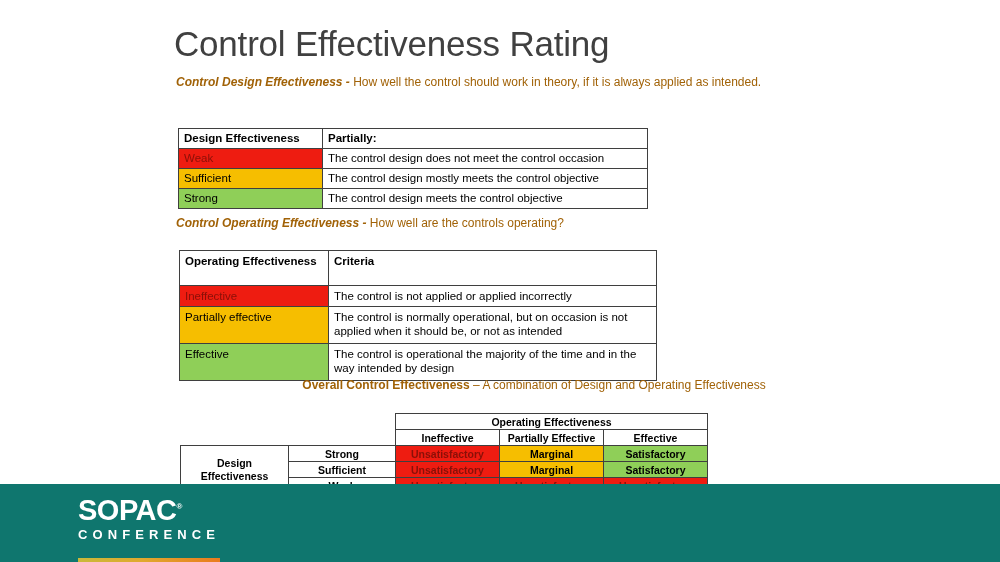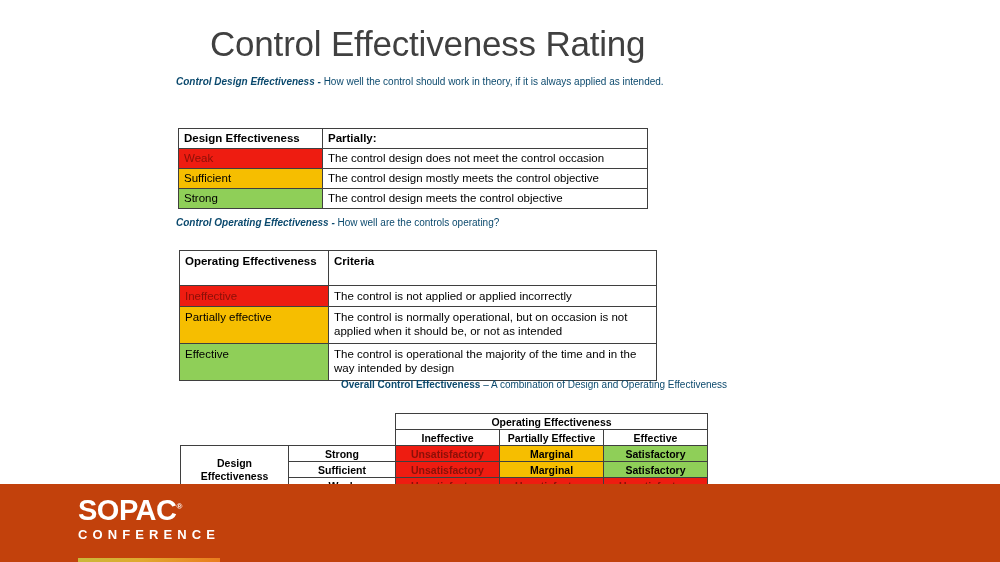--- a/index.html
+++ b/index.html
@@ -18,28 +18,27 @@
   
   .slide-title {
     position: absolute;
     left: 174px;
     top: 24px;
     font-size: 35px;
     font-weight: 400;
     color: #404040;
     letter-spacing: -0.2px;
     white-space: nowrap;
-    margin-left: 36px;
   }
 
   
   .lead {
     position: absolute;
-    font-size: 10px;
-    color: #0c4a6e;
+    font-size: 12px;
+    color: #a16207;
     line-height: 20px;
   }
   .lead .strong-italic {
     font-weight: bold;
     font-style: italic;
   }
   .lead .bold {
     font-weight: bold;
   }
 
@@ -133,21 +132,21 @@
   #matrix .col-op   { width: 99px; }
   #matrix .de-cell  { font-weight: bold; line-height: 13px; }
 
   
   #footer {
     position: absolute;
     left: 0;
     bottom: 0;
     width: 1000px;
     height: 78px;
-    background: #c2410c;
+    background: #0f766e;
   }
   #sopac-logo {
     position: absolute;
     left: 78px;
     top: 8px;
     width: 120px;
   }
   #sopac-word {
     font-size: 29px;
     font-weight: bold;

